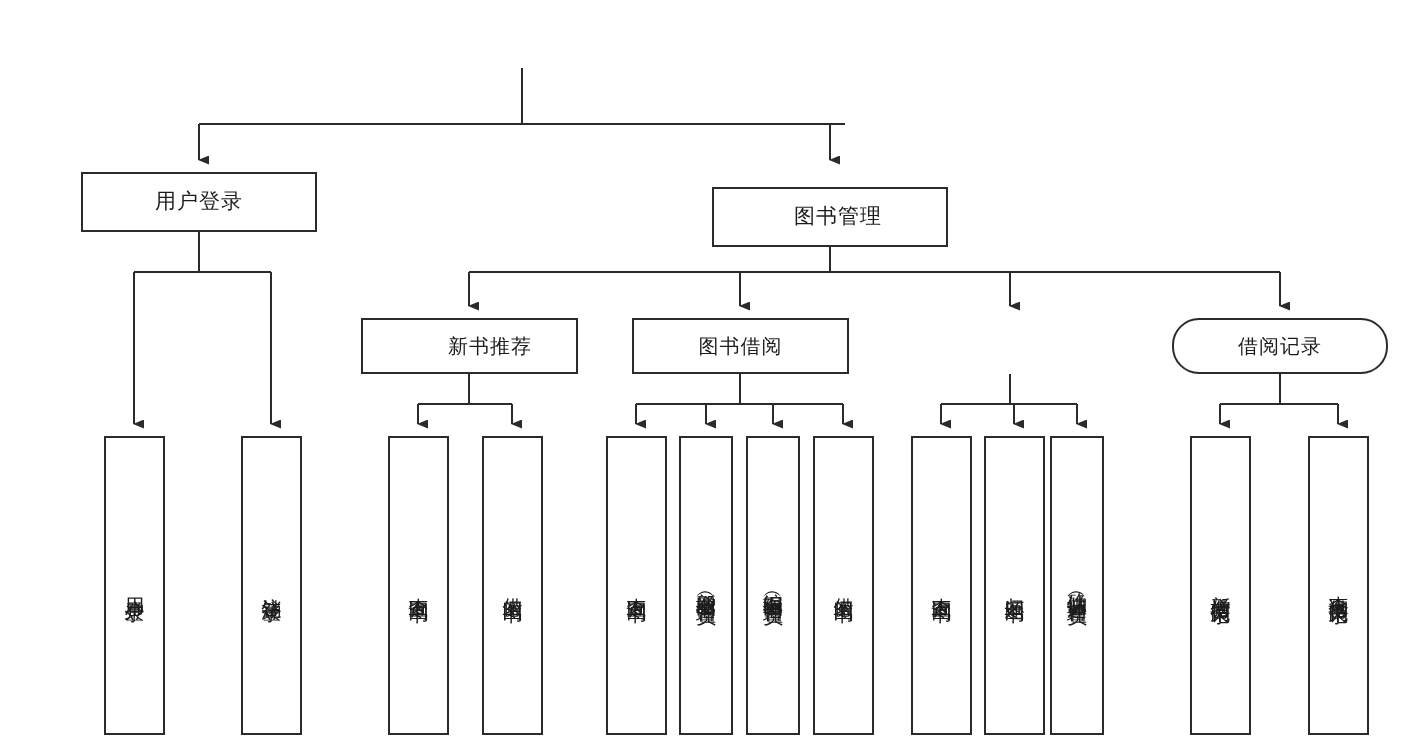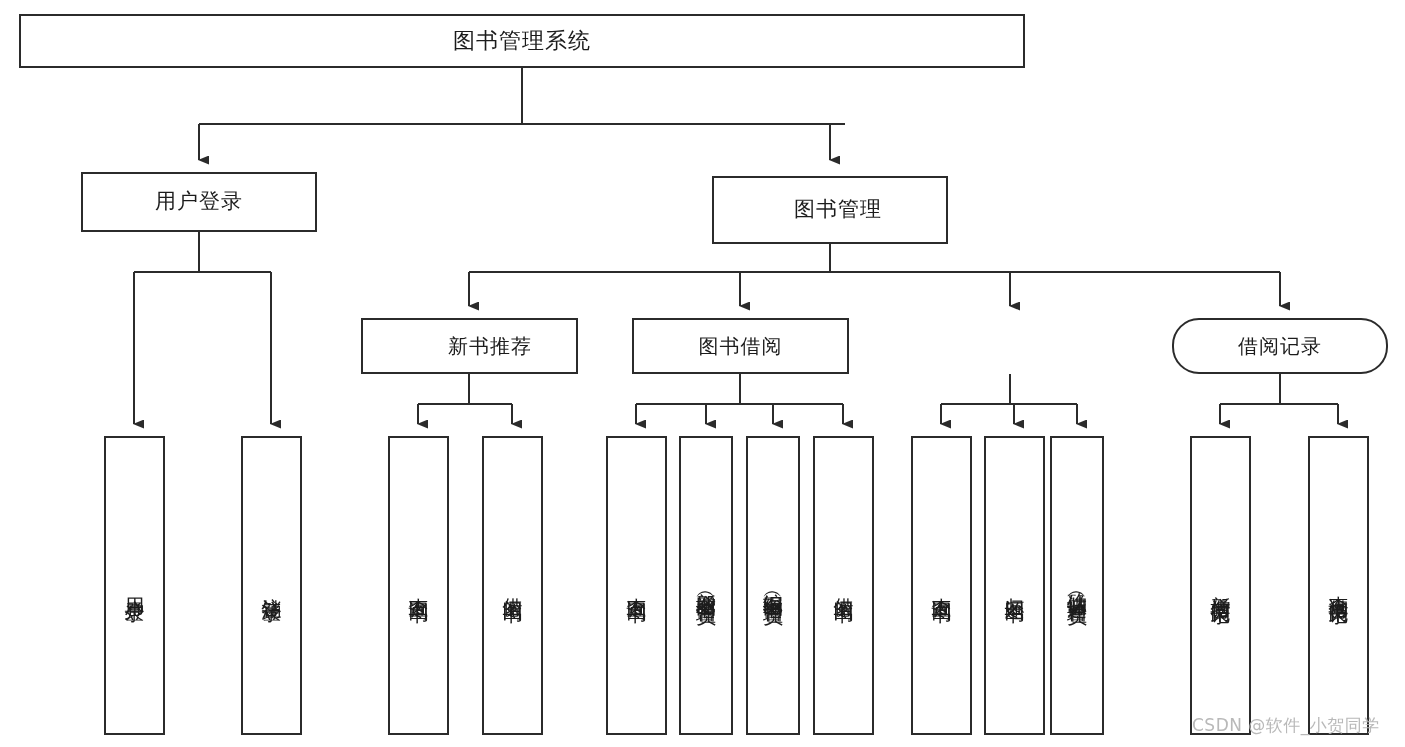--- a/index.html
+++ b/index.html
@@ -131,28 +131,25 @@
       <path d="M1014,404 L1014,424" marker-end="url(#arrowhead)"></path>
       <path d="M1077,404 L1077,424" marker-end="url(#arrowhead)"></path>
 
       <path d="M1280,374 L1280,404"></path>
       <path d="M1220,404 L1338,404"></path>
       <path d="M1220,404 L1220,424" marker-end="url(#arrowhead)"></path>
       <path d="M1338,404 L1338,424" marker-end="url(#arrowhead)"></path>
     </g>
   </svg>
 
-  <div class="node-box root" style="left:19px; top:14px; width:1006px; height:54px;">
-    <span class="node-label-h">图书管理系统</span>
-  </div>
 
   <div class="node-box level2" style="left:81px; top:172px; width:236px; height:60px;">
     <span class="node-label-h">用户登录</span>
   </div>
-  <div class="node-box level2" style="left:712px; top:176px; width:236px; height:68px;padding-left:16px;">
+  <div class="node-box level2" style="left:712px; top:187px; width:236px; height:60px;padding-left:16px;">
     <span class="node-label-h">图书管理</span>
   </div>
 
   <div class="node-box level3" style="left:361px; top:318px; width:217px; height:56px;padding-left:41px;">
     <span class="node-label-h">新书推荐</span>
   </div>
   <div class="node-box level3" style="left:632px; top:318px; width:217px; height:56px;">
     <span class="node-label-h">图书借阅</span>
   </div>
   <div class="node-box level3" style="left:1172px; top:318px; width:216px; height:56px;border-radius:27px;">
@@ -196,17 +193,14 @@
     <span class="node-label-v">确认归还（管理员）</span>
   </div>
 
   <div class="leaf-box" style="left:1190px; top:436px; width:61px; height:299px;">
     <span class="node-label-v">新增借阅记录</span>
   </div>
   <div class="leaf-box" style="left:1308px; top:436px; width:61px; height:299px;">
     <span class="node-label-v">查询借阅记录</span>
   </div>
 
-  <div class="watermark" style="left:1192px; top:714px;">
-    <span>CSDN @软件_小贺同学</span>
-  </div>
 
 </div>
 
 </body></html>

